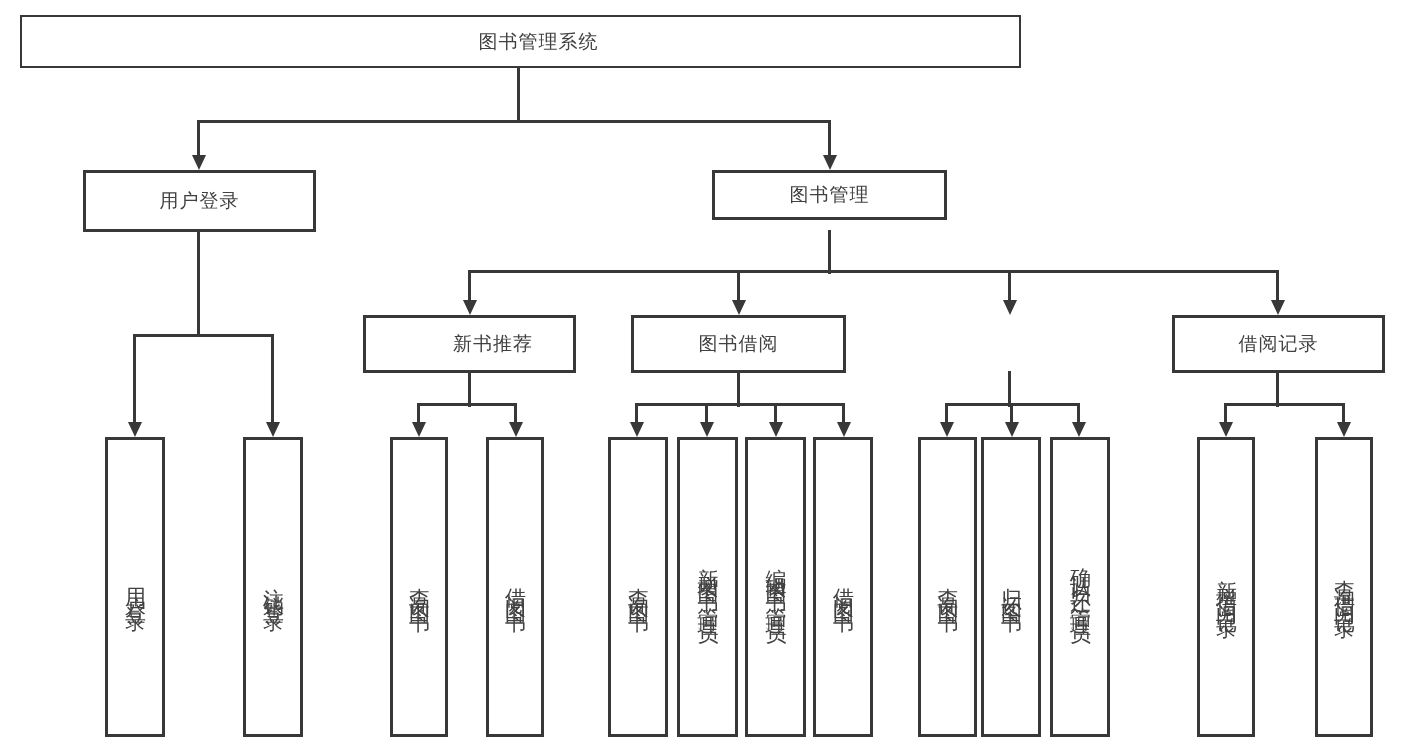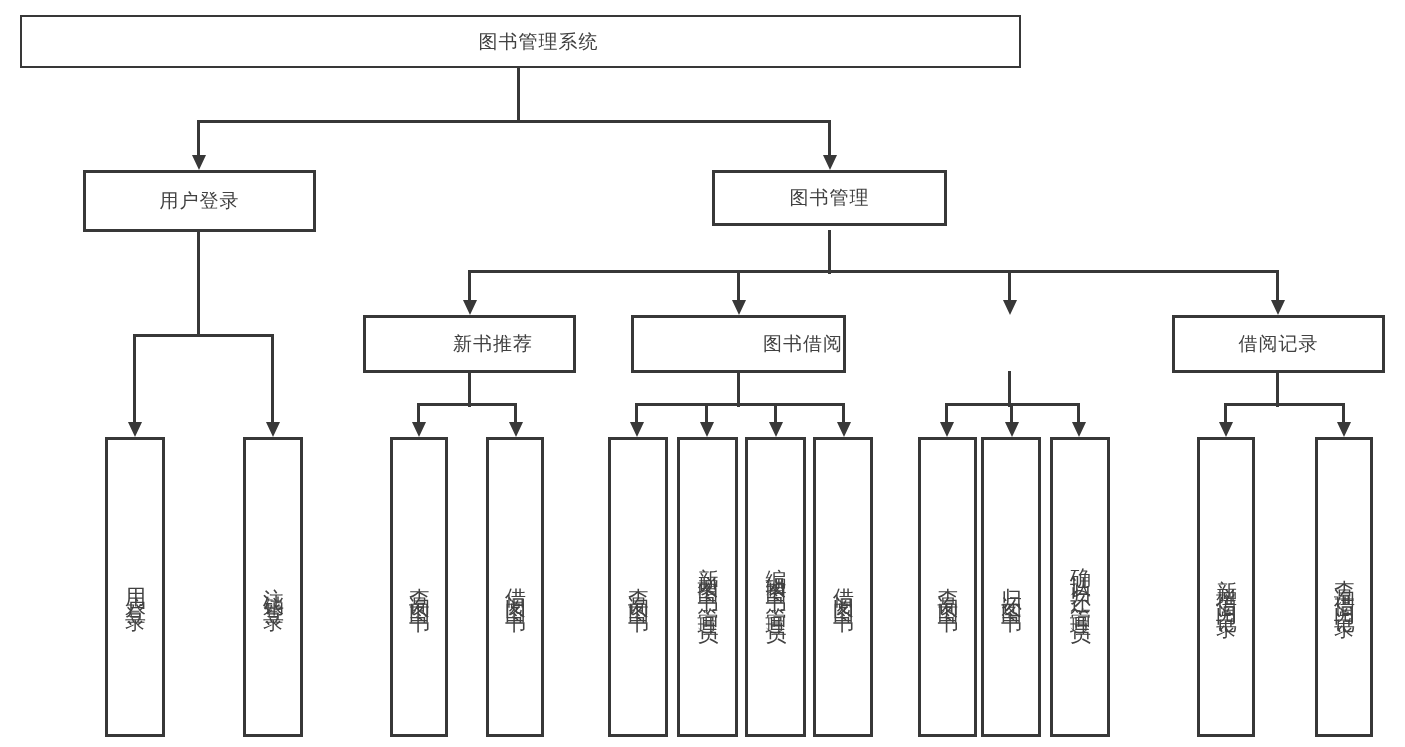--- a/index.html
+++ b/index.html
@@ -95,21 +95,21 @@
   <div class="vline" style="left:517px;top:66px;height:56px;"></div>
   <div class="hline" style="left:197px;top:120px;width:634px;"></div>
   <div class="vline" style="left:197px;top:120px;height:38px;"></div>
   <div class="arrow" style="left:192px;top:155px;"></div>
   <div class="vline" style="left:828px;top:120px;height:38px;"></div>
   <div class="arrow" style="left:823px;top:155px;"></div>
 
   <div class="hbox" style="left:83px;top:170px;width:233px;height:62px;">
     <span class="hlabel">用户登录</span>
   </div>
-  <div class="hbox" style="left:712px;top:170px;width:235px;height:56px;">
+  <div class="hbox" style="left:712px;top:170px;width:235px;height:50px;">
     <span class="hlabel">图书管理</span>
   </div>
 
   <div class="vline" style="left:197px;top:230px;height:107px;"></div>
   <div class="hline" style="left:133px;top:334px;width:141px;"></div>
   <div class="vline" style="left:133px;top:334px;height:90px;"></div>
   <div class="arrow" style="left:128px;top:422px;"></div>
   <div class="vline" style="left:271px;top:334px;height:90px;"></div>
   <div class="arrow" style="left:266px;top:422px;"></div>
 
@@ -120,21 +120,21 @@
   <div class="vline" style="left:737px;top:270px;height:32px;"></div>
   <div class="arrow" style="left:732px;top:300px;"></div>
   <div class="vline" style="left:1008px;top:270px;height:32px;"></div>
   <div class="arrow" style="left:1003px;top:300px;"></div>
   <div class="vline" style="left:1276px;top:270px;height:32px;"></div>
   <div class="arrow" style="left:1271px;top:300px;"></div>
 
   <div class="hbox" style="left:363px;top:315px;width:213px;height:58px;padding-left:47px;">
     <span class="hlabel">新书推荐</span>
   </div>
-  <div class="hbox" style="left:631px;top:315px;width:215px;height:58px;justify-content:flex-end;">
+  <div class="hbox" style="left:631px;top:315px;width:215px;height:58px;">
     <span class="hlabel">图书借阅</span>
   </div>
   <div class="hbox" style="left:1172px;top:315px;width:213px;height:58px;">
     <span class="hlabel">借阅记录</span>
   </div>
 
   <div class="vline" style="left:468px;top:371px;height:36px;"></div>
   <div class="hline" style="left:417px;top:403px;width:100px;"></div>
   <div class="vline" style="left:417px;top:403px;height:22px;"></div>
   <div class="arrow" style="left:412px;top:422px;"></div>

